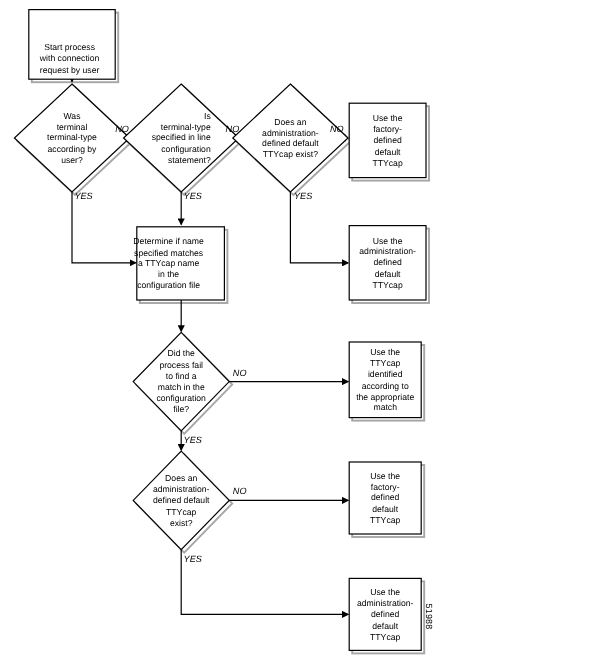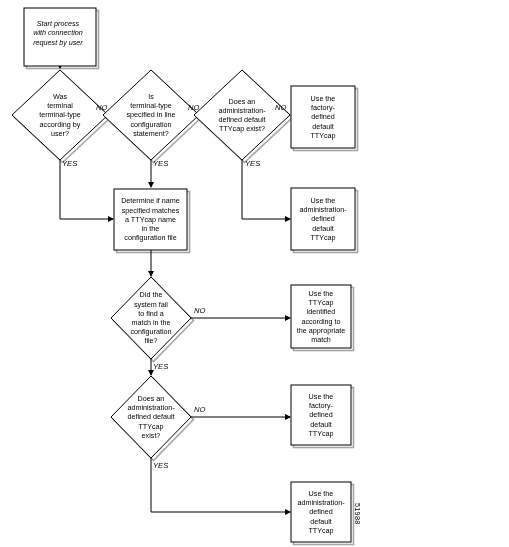--- a/index.html
+++ b/index.html
@@ -107,54 +107,54 @@
         <rect x="114" y="189" width="73" height="61" fill="#ffffff" stroke="#000000" stroke-width="1"></rect>
         <polygon points="151,277 191,318 151,359 111,318" fill="#ffffff" stroke="#000000" stroke-width="1"></polygon>
         <rect x="291" y="285" width="60" height="63" fill="#ffffff" stroke="#000000" stroke-width="1"></rect>
         <polygon points="151,376 191,417 151,458 111,417" fill="#ffffff" stroke="#000000" stroke-width="1"></polygon>
         <rect x="291" y="385" width="60" height="60" fill="#ffffff" stroke="#000000" stroke-width="1"></rect>
         <rect x="291" y="482" width="60" height="60" fill="#ffffff" stroke="#000000" stroke-width="1"></rect>
       </g>
   </svg>
 
   <div id="label-layer">
-      <div class="node-text" style="left: 24px; top: 4px; width: 68px; height: 58px; font-style: italic;">Start process
+      <div class="node-text" style="left: 24px; top: 20px; width: 68px; height: 58px;">Start process
 with connection
 request by user</div>
       <div class="node-text" style="left: 12px; top: 70px; width: 96px; height: 90px;">Was
 terminal
 terminal-type
 according by
 user?</div>
-      <div class="node-text" style="left: 103px; top: 70px; width: 96px; height: 90px;">Is
+      <div class="node-text" style="left: 103px; top: 70px; width: 96px; height: 90px; text-align: right;">Is
 terminal-type
 specified in line
 configuration
 statement?</div>
       <div class="node-text" style="left: 194px; top: 70px; width: 96px; height: 90px;">Does an
 administration-
 defined default
 TTYcap exist?</div>
       <div class="node-text" style="left: 291px; top: 86px; width: 64px; height: 62px;">Use the
 factory-
 defined
 default
 TTYcap</div>
       <div class="node-text" style="left: 291px; top: 188px; width: 64px; height: 62px;">Use the
 administration-
 defined
 default
 TTYcap</div>
-      <div class="node-text" style="left: 114px; top: 189px; width: 73px; height: 61px;">Determine if name
+      <div class="node-text" style="left: 104px; top: 189px; width: 73px; height: 61px;">Determine if name
 specified matches
 a TTYcap name
 in the
 configuration file</div>
       <div class="node-text" style="left: 111px; top: 277px; width: 80px; height: 82px;">Did the
-system fail
+process fail
 to find a
 match in the
 configuration
 file?</div>
       <div class="node-text" style="left: 291px; top: 285px; width: 60px; height: 63px;">Use the
 TTYcap
 identified
 according to
 the appropriate
 match</div>

